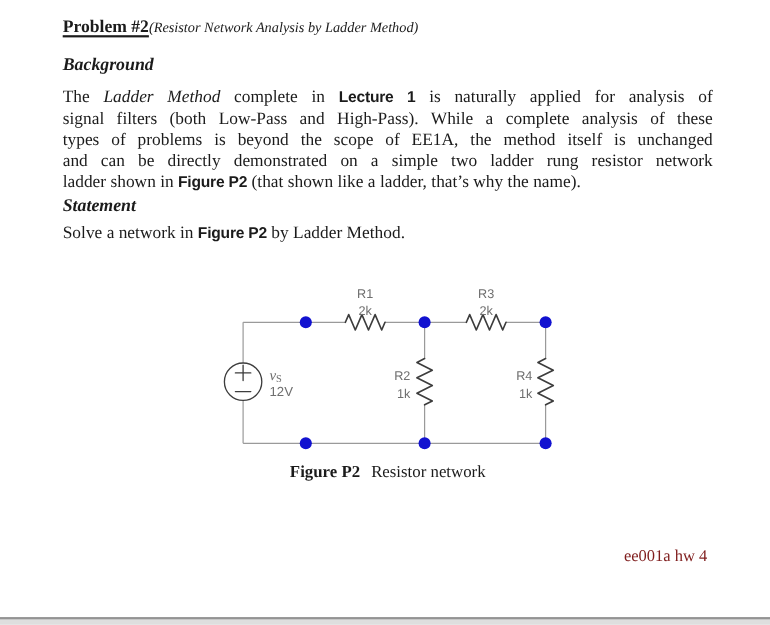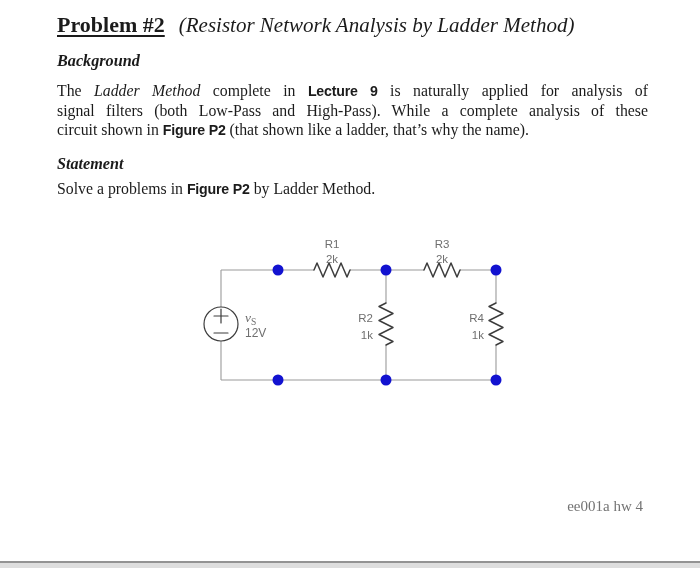--- a/index.html
+++ b/index.html
@@ -8,33 +8,33 @@
     background: #ffffff;
     position: relative;
     overflow: hidden;
     font-family: "Liberation Serif", serif;
     color: #1b1b1b;
   }
   .content { padding: 13px 52px 0 57px; }
 
   .doc-title-row { line-height: 23px; white-space: nowrap; }
   .doc-title {
-    font-weight: bold; font-size: 22px;
+    font-weight: bold; font-size: 16px;
     text-decoration: underline;
     text-decoration-thickness: 1.8px;
     text-underline-offset: 3px;
   }
-  .doc-subtitle { font-style: italic; font-size: 21px; margin-left: 14px; }
+  .doc-subtitle { font-style: italic; font-size: 13px; }
 
   .section-heading {
     margin-top: 13px;
     font-weight: bold; font-style: italic;
     font-size: 16.2px; line-height: 21px;
   }
-  .section-heading.statement { margin-top: 14px; }
+  .section-heading.statement { margin-top: 1px; }
 
   .para { margin-top: 9px; }
   .pline {
     font-size: 15.8px; line-height: 19px;
     text-align: justify; text-align-last: justify;
   }
   .pline.last { text-align-last: left; }
 
   .statement-line { margin-top: 4px; font-size: 15.8px; line-height: 19px; }
 
@@ -44,48 +44,50 @@
     font-weight: 700; font-size: 14.2px; letter-spacing: -0.2px;
   }
 
   .circuit-svg { display: block; margin: 23px auto 0 auto; }
 
   .figure-caption { text-align: center; font-size: 15.3px; line-height: 19px; margin-top: 3px; }
   .cap-label { font-weight: bold; margin-right: 10px; }
 
   .footer-tag {
     position: absolute; top: 498px; right: 57px;
-    font-size: 15px; color: #737373;
+    font-size: 15px; color: #7f1d1d;
   }
 
   .page-bottom-edge {
     position: absolute; left: 0; right: 0; bottom: 0;
     height: 5px; background: #dedede;
     border-top: 2px solid #939393;
   }
 </style>
 </head>
 <body>
 
 <div class="content">
 
   <div class="doc-title-row">
     <span class="doc-title">Problem #2</span><span class="doc-subtitle">(Resistor Network Analysis by Ladder Method)</span>
   </div>
 
   <div class="section-heading">Background</div>
 
   <div class="para">
-    <div class="pline"><span>The </span><span class="em-underline">Ladder Method</span><span> complete in </span><span class="bold-sans">Lecture 9</span><span> is naturally applied for analysis of</span></div>
+    <div class="pline"><span>The </span><span class="em-underline">Ladder Method</span><span> complete in </span><span class="bold-sans">Lecture 1</span><span> is naturally applied for analysis of</span></div>
     <div class="pline"><span>signal filters (both Low-Pass and High-Pass).  While a complete analysis of these</span></div>
-    <div class="pline last"><span>circuit shown in </span><span class="bold-sans">Figure P2</span><span> (that shown like a ladder, that’s why the name).</span></div>
+    <div class="pline"><span>types of problems is beyond the scope of EE1A, the method itself is unchanged</span></div>
+    <div class="pline"><span>and can be directly demonstrated on a simple two ladder rung resistor network</span></div>
+    <div class="pline last"><span>ladder shown in </span><span class="bold-sans">Figure P2</span><span> (that shown like a ladder, that’s why the name).</span></div>
   </div>
 
   <div class="section-heading statement">Statement</div>
-  <div class="statement-line"><span>Solve a problems in </span><span class="bold-sans">Figure P2</span><span> by Ladder Method.</span></div>
+  <div class="statement-line"><span>Solve a network in </span><span class="bold-sans">Figure P2</span><span> by Ladder Method.</span></div>
 
   <svg class="circuit-svg" width="330" height="172" viewBox="0 0 330 172">
 
     <g fill="none" stroke-width="1.1" stroke="#9a9a9a">
       <path d="M33 48 H126"></path>
       <path d="M162 48 H236"></path>
       <path d="M272 48 H308"></path>
       <path d="M33 158 H308"></path>
       <path d="M33 48 V85"></path>
       <path d="M33 119 V158"></path>
@@ -121,18 +123,21 @@
       <text x="254" y="41" text-anchor="middle">2k</text>
       <text x="185" y="100" text-anchor="end">R2</text>
       <text x="185" y="117" text-anchor="end">1k</text>
       <text x="296" y="100" text-anchor="end">R4</text>
       <text x="296" y="117" text-anchor="end">1k</text>
       <text x="57" y="100" font-family="Liberation Serif, serif" font-size="13.5"><tspan font-style="italic">v</tspan><tspan font-size="9.5" dy="2.5">S</tspan></text>
       <text x="57" y="115" font-size="12">12V</text>
     </g>
   </svg>
 
+  <div class="figure-caption">
+    <span class="cap-label">Figure P2</span><span>Resistor network</span>
+  </div>
 
 </div>
 
 <div class="footer-tag">ee001a hw 4</div>
 
 <div class="page-bottom-edge"></div>
 
 </body></html>

